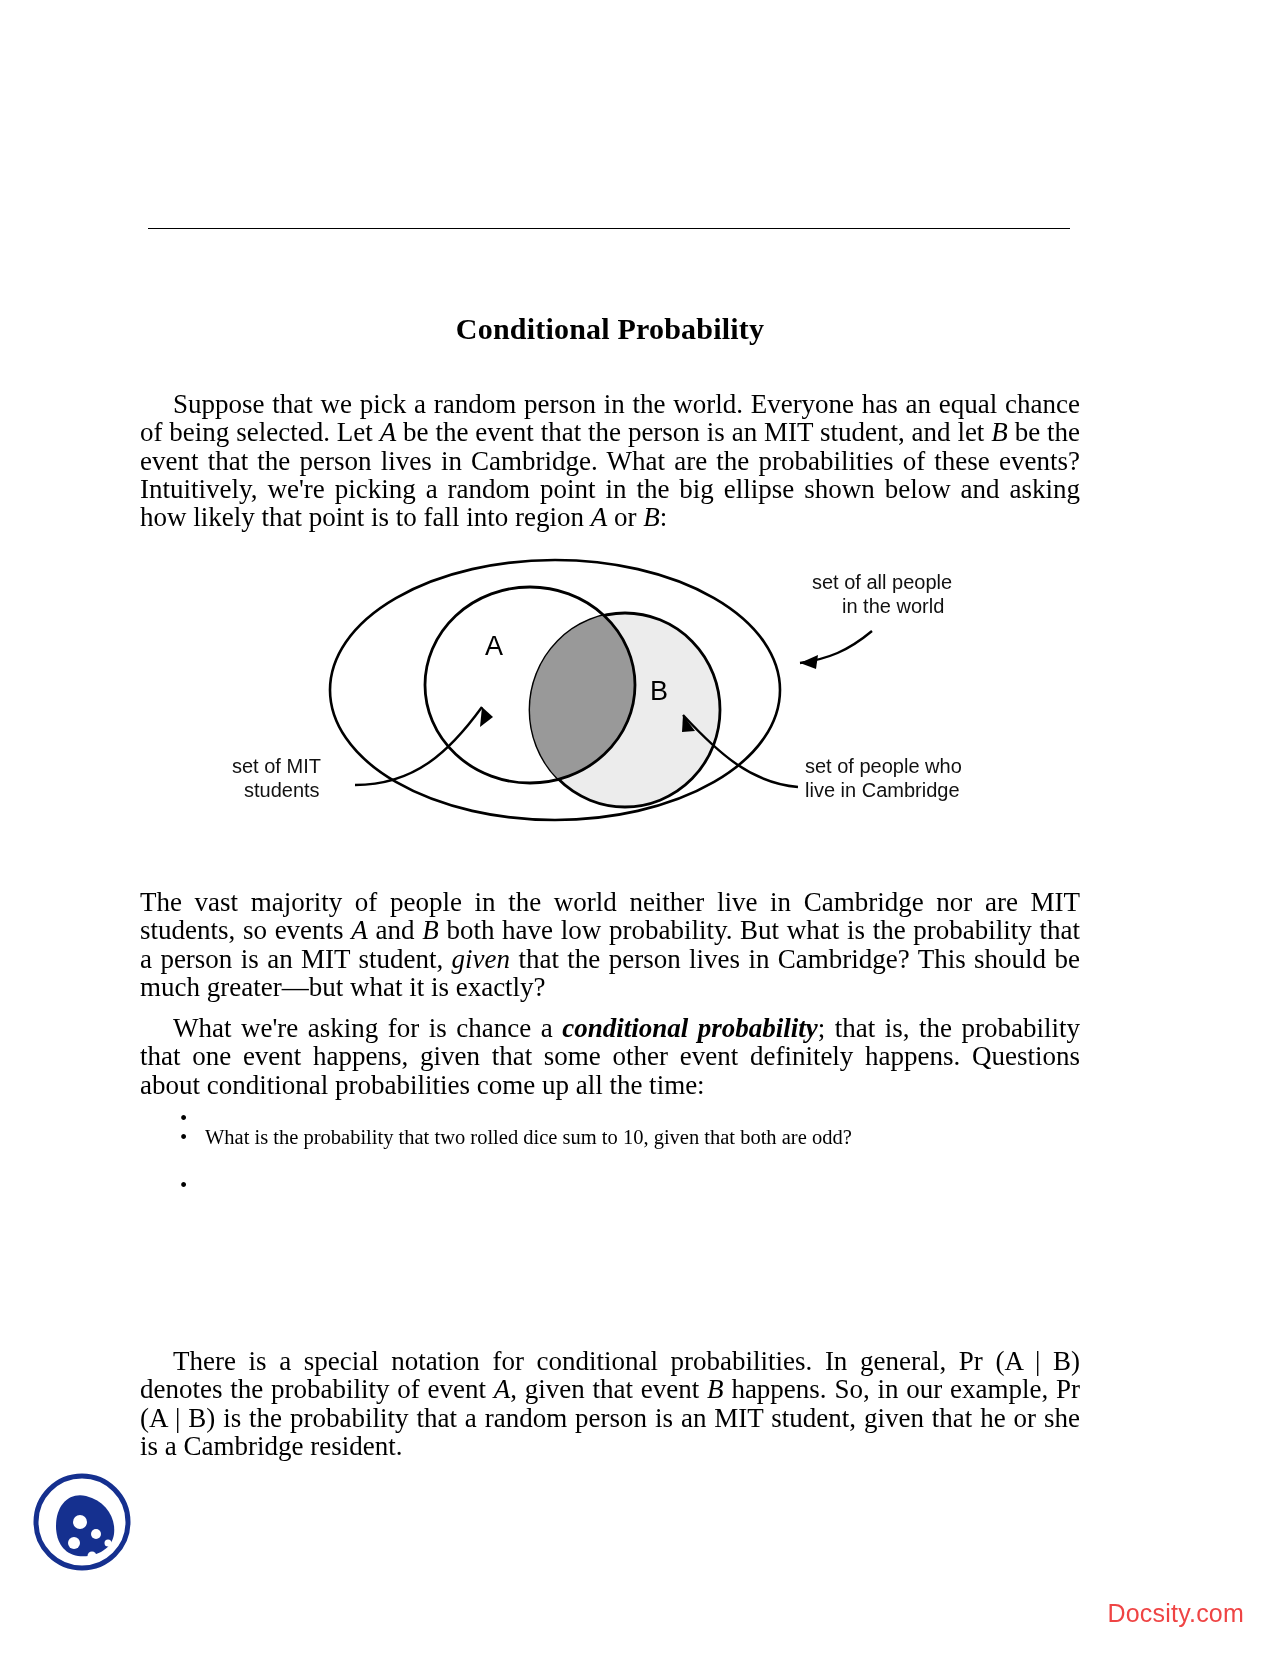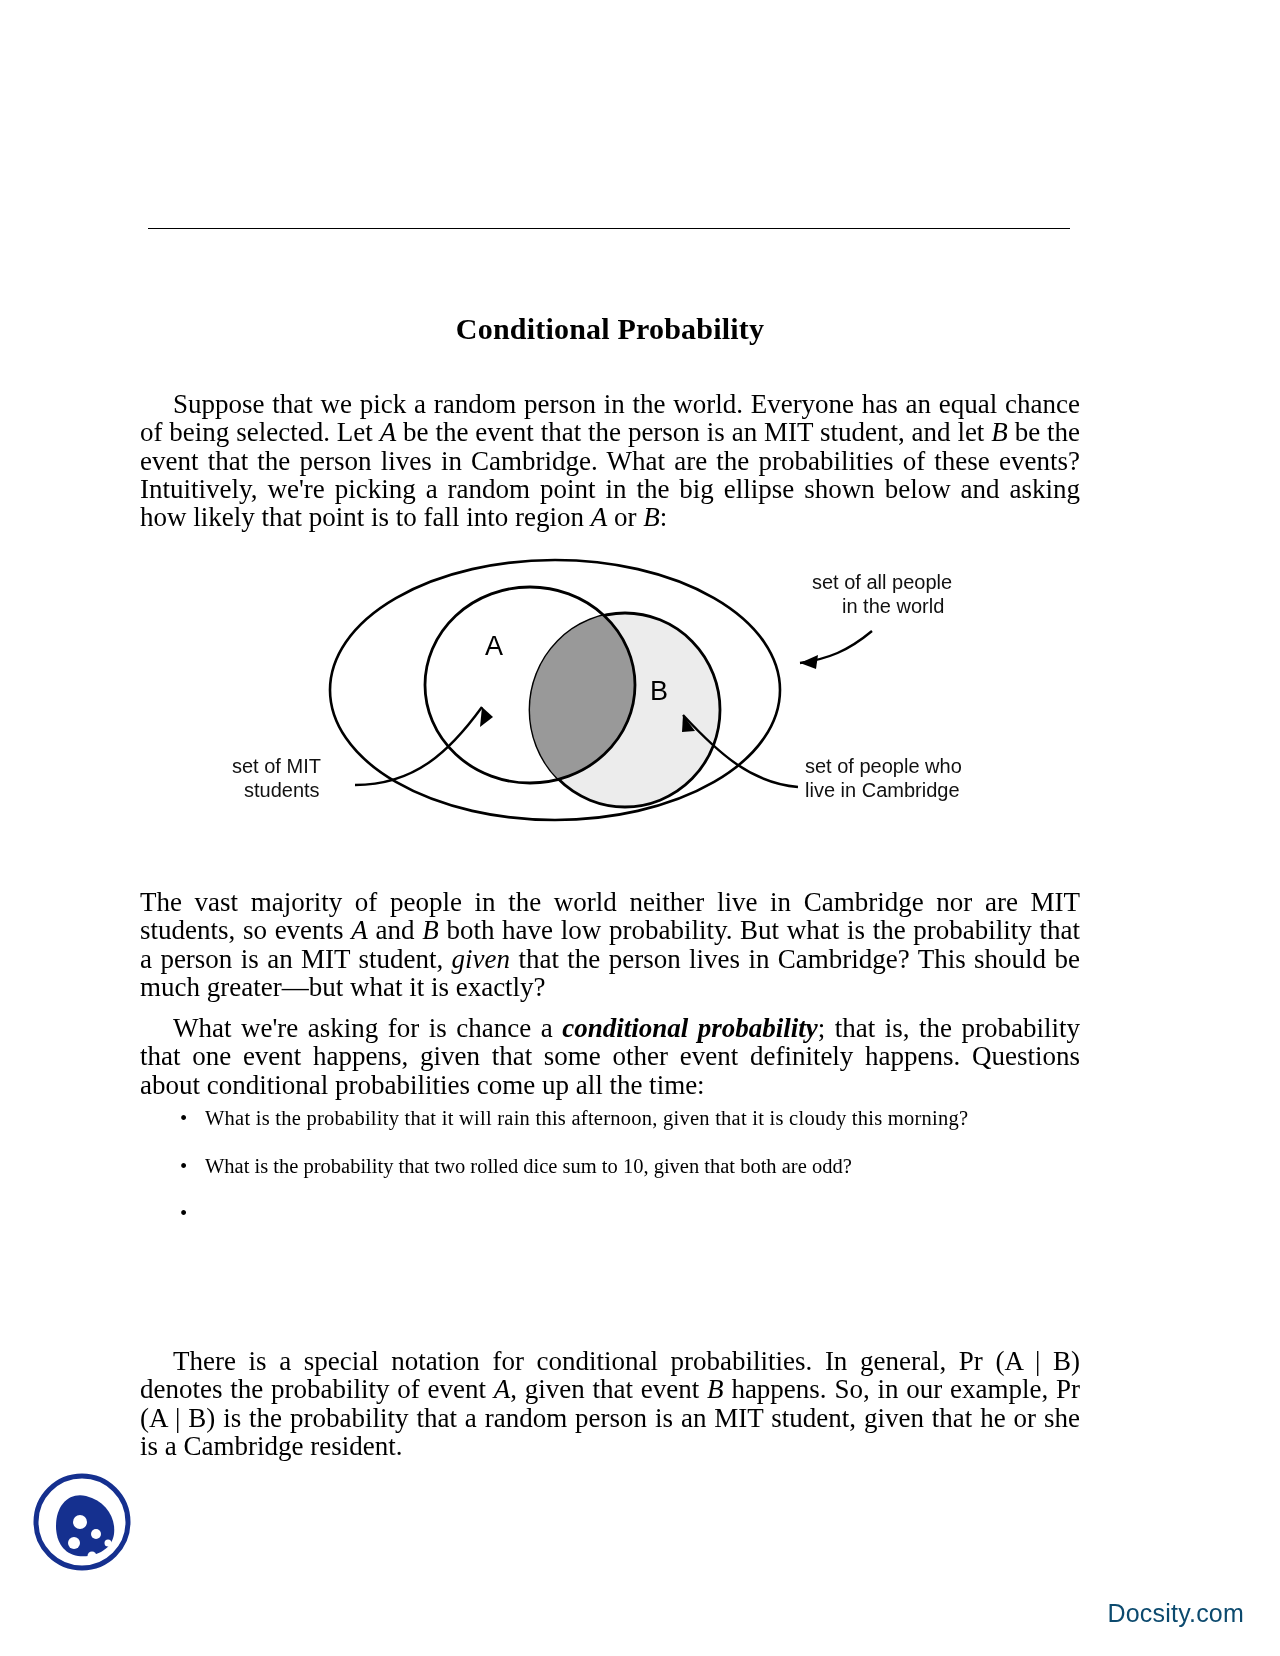--- a/index.html
+++ b/index.html
@@ -120,21 +120,21 @@
     top: 1470px;
     width: 104px;
     height: 104px;
   }
   .docsity-text {
     position: absolute;
     right: 36px;
     bottom: 28px;
     font-family: "Liberation Sans", "DejaVu Sans", sans-serif;
     font-size: 25px;
-    color: #0c4a6e;
+    color: #ef4444;
     letter-spacing: 0.2px;
   }
 </style>
 </head>
 <body>
 
 <div class="page">
 
   <div class="header-rule"></div>
 
@@ -180,21 +180,20 @@
     </svg>
   </div>
 
   <p class="para" id="p-vast"><span>The vast majority of people in the world neither live in Cambridge nor are MIT students, so events </span><span class="mathvar">A</span><span> and </span><span class="mathvar">B</span><span> both have low probability. But what is the probability that a person is an MIT student, </span><span class="it">given</span><span> that the person lives in Cambridge? This should be much greater—but what it is exactly?</span></p>
 
   <p class="para indent" id="p-what"><span>What we're asking for is chance a </span><span class="bit">conditional probability</span><span>; that is, the probability that one event happens, given that some other event definitely happens. Questions about conditional probabilities come up all the time:</span></p>
 
   <ul class="bullets" style="list-style:none;margin:0;padding:0;">
     <li class="bullet-item" id="bullet-0">
       <span class="bullet-dot">•</span>
-      <span>What is the probability that it will rain this afternoon, given that it is cloudy this morning?</span>
     </li>
     <li class="bullet-item">
       <span class="bullet-dot">•</span>
       <span>What is the probability that two rolled dice sum to 10, given that both are odd?</span>
     </li>
     <li class="bullet-item">
       <span class="bullet-dot">•</span>
     </li>
   </ul>
 

